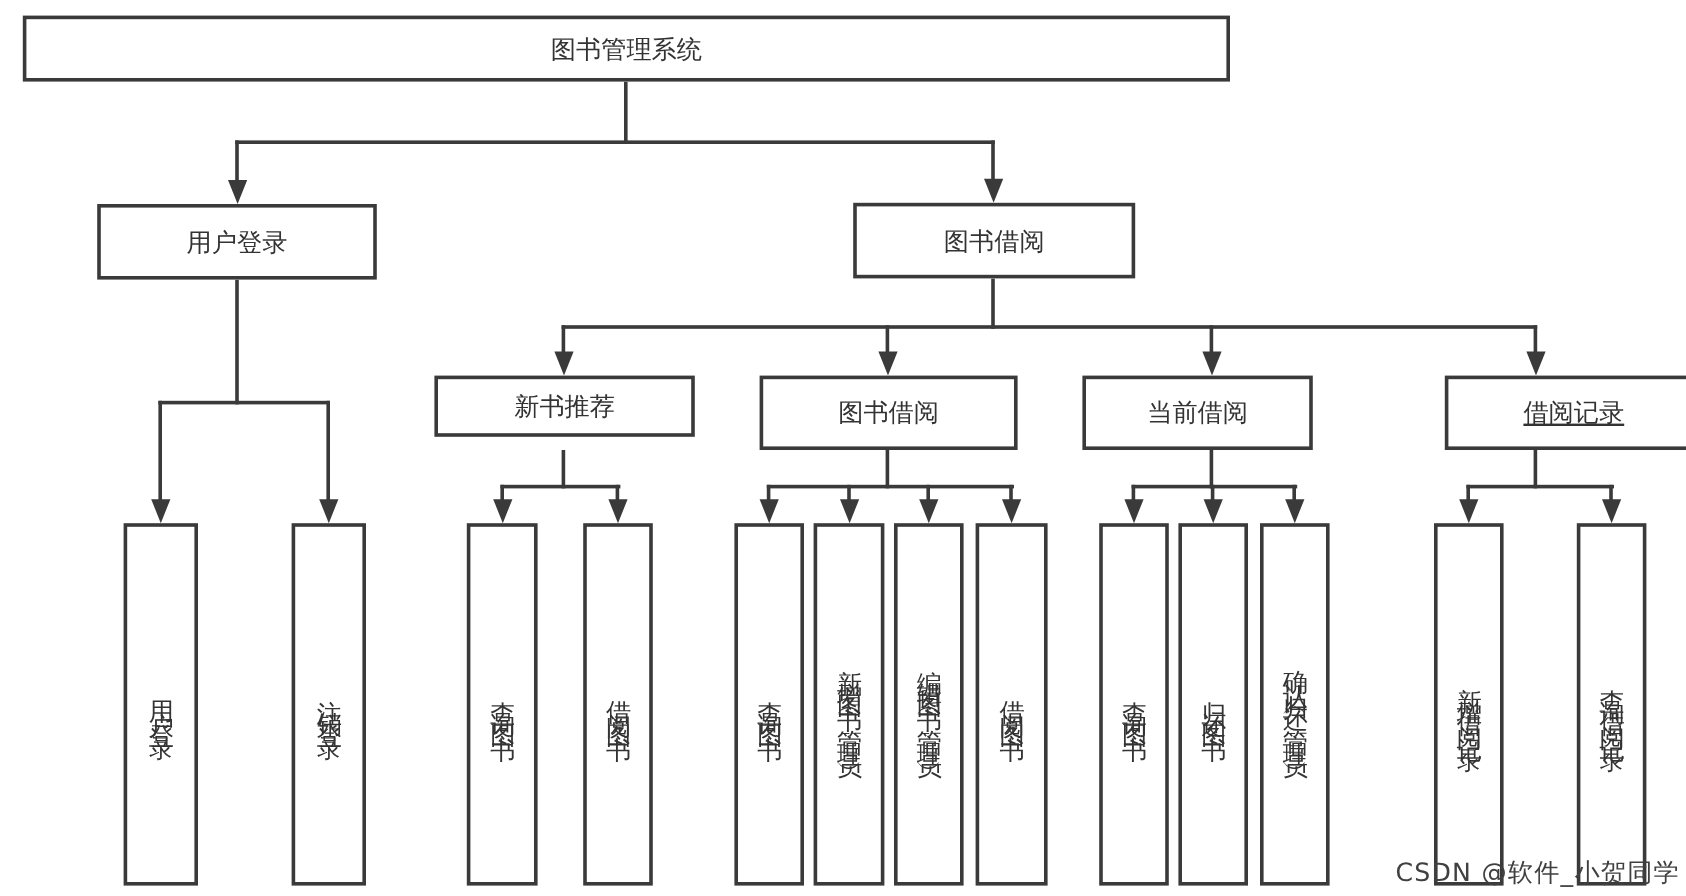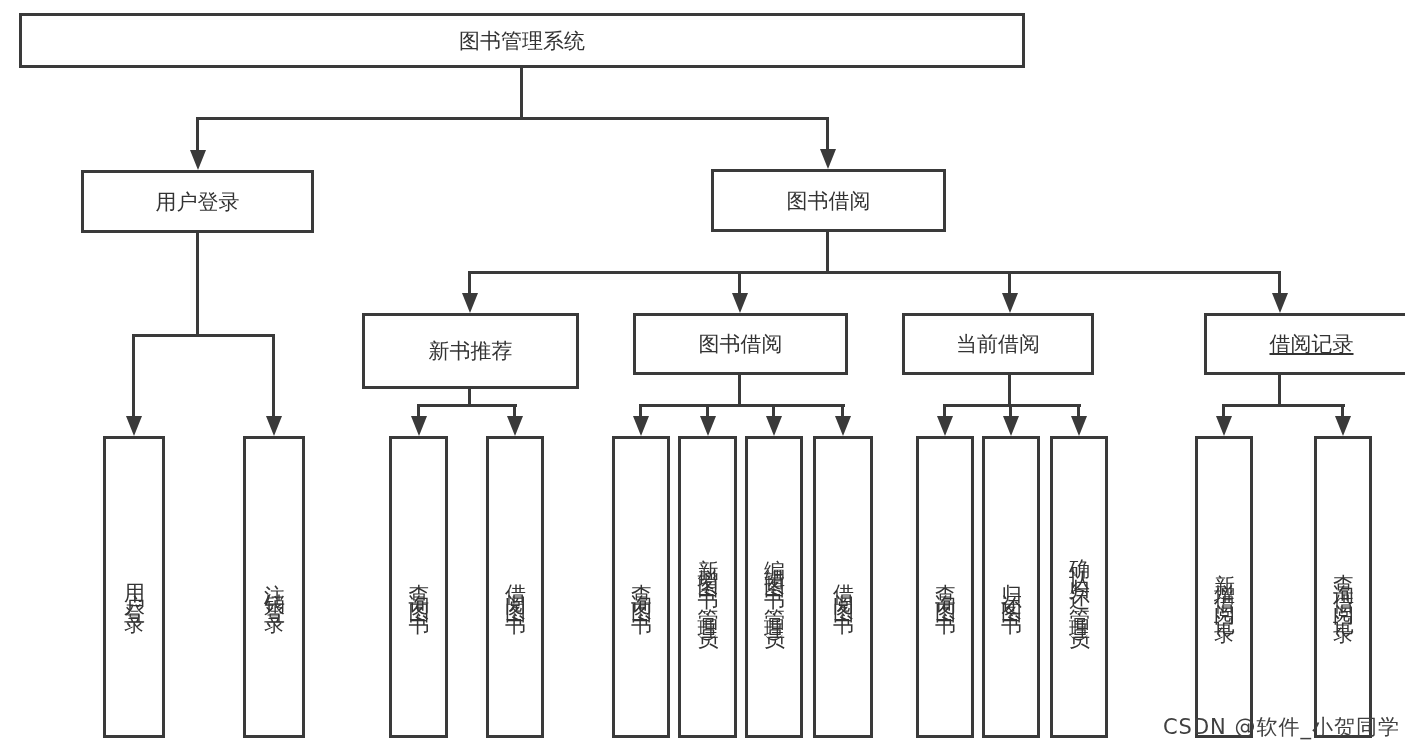--- a/index.html
+++ b/index.html
@@ -24,21 +24,21 @@
   .arrow {
     position:absolute; width:0; height:0; z-index:1;
     border-left:8px solid transparent; border-right:8px solid transparent;
     border-top:20px solid #3a3a3a;
   }
 
   
   #n-root    { left:19px;   top:13px;  width:1006px; height:55px; }
   #n-login   { left:81px;   top:170px; width:233px;  height:63px; }
   #n-mgmt    { left:711px;  top:169px; width:235px;  height:63px; }
-  #n-newbook { left:362px;  top:313px; width:217px;  height:76px;justify-content:center; }
+  #n-newbook { left:362px;  top:313px; width:217px;  height:51px;justify-content:center; }
   #n-borrow  { left:633px;  top:313px; width:215px;  height:62px; }
   #n-current { left:902px;  top:313px; width:192px;  height:62px; }
   #n-records { left:1204px; top:313px; width:215px;  height:62px;text-decoration:underline; }
 
   .leaf { top:436px; height:302px; }
   #n-user-login  { left:103px;  width:62px; }
   #n-logout      { left:243px;  width:62px; }
   #n-nb-query    { left:389px;  width:59px; }
   #n-nb-borrow   { left:486px;  width:58px; }
   #n-bb-query    { left:612px;  width:58px; }

